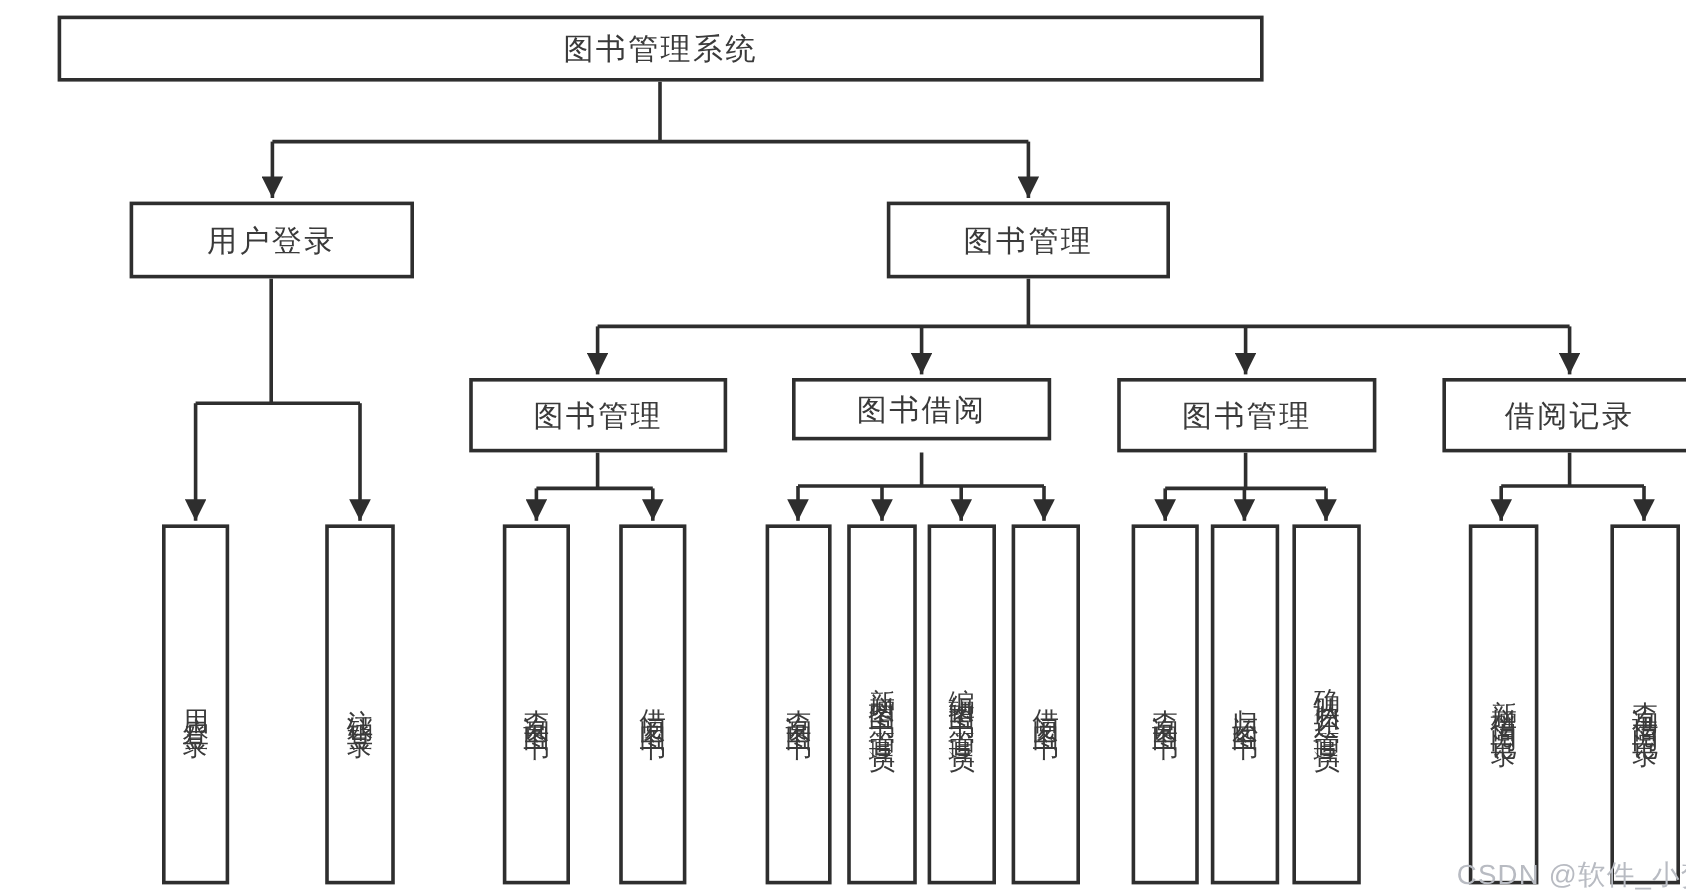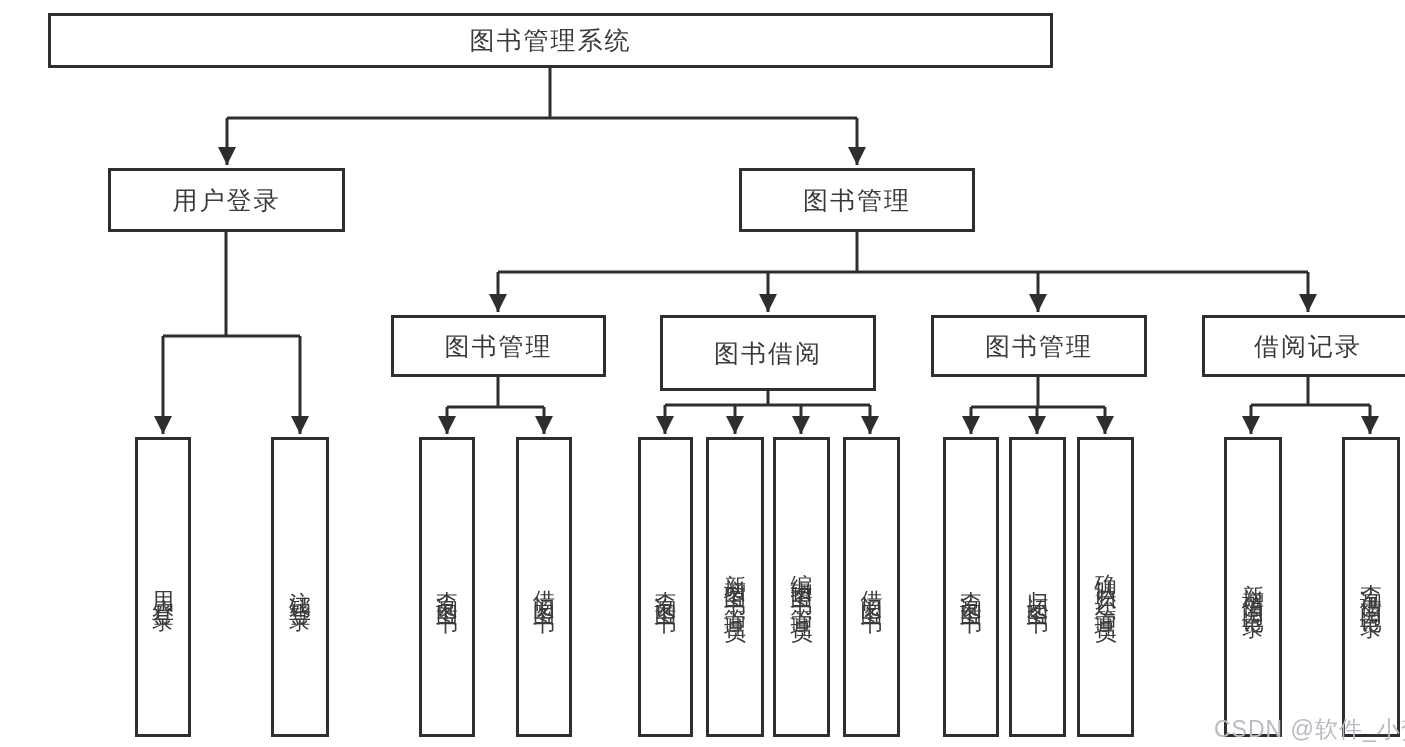--- a/index.html
+++ b/index.html
@@ -47,21 +47,21 @@
     letter-spacing: 7px;
     line-height: 1;
   }
   
   .n-root        { left: 20px;   top: 13px;  width: 1005px; height: 55px; }
   
   .n-userlogin   { left: 80px;   top: 168px; width: 237px;  height: 64px; }
   .n-bookmgmt    { left: 711px;  top: 168px; width: 236px;  height: 64px; }
   
   .n-newbook     { left: 363px;  top: 315px; width: 215px;  height: 62px; }
-  .n-bookborrow  { left: 632px;  top: 315px; width: 216px;  height: 76px; }
+  .n-bookborrow  { left: 632px;  top: 315px; width: 216px;  height: 52px; }
   .n-curborrow   { left: 903px;  top: 315px; width: 216px;  height: 62px; }
   .n-borrowrec   { left: 1174px; top: 315px; width: 212px;  height: 62px; }
   
   .leaf          { top: 437px; height: 300px; }
   .n-l-userlogin { left: 107px;  width: 56px; }
   .n-l-logout    { left: 243px;  width: 58px; }
   .n-l-recquery  { left: 391px;  width: 56px; }
   .n-l-recborrow { left: 488px;  width: 56px; }
   .n-l-bbquery   { left: 610px;  width: 55px; }
   .n-l-bbadd     { left: 678px;  width: 58px; }

